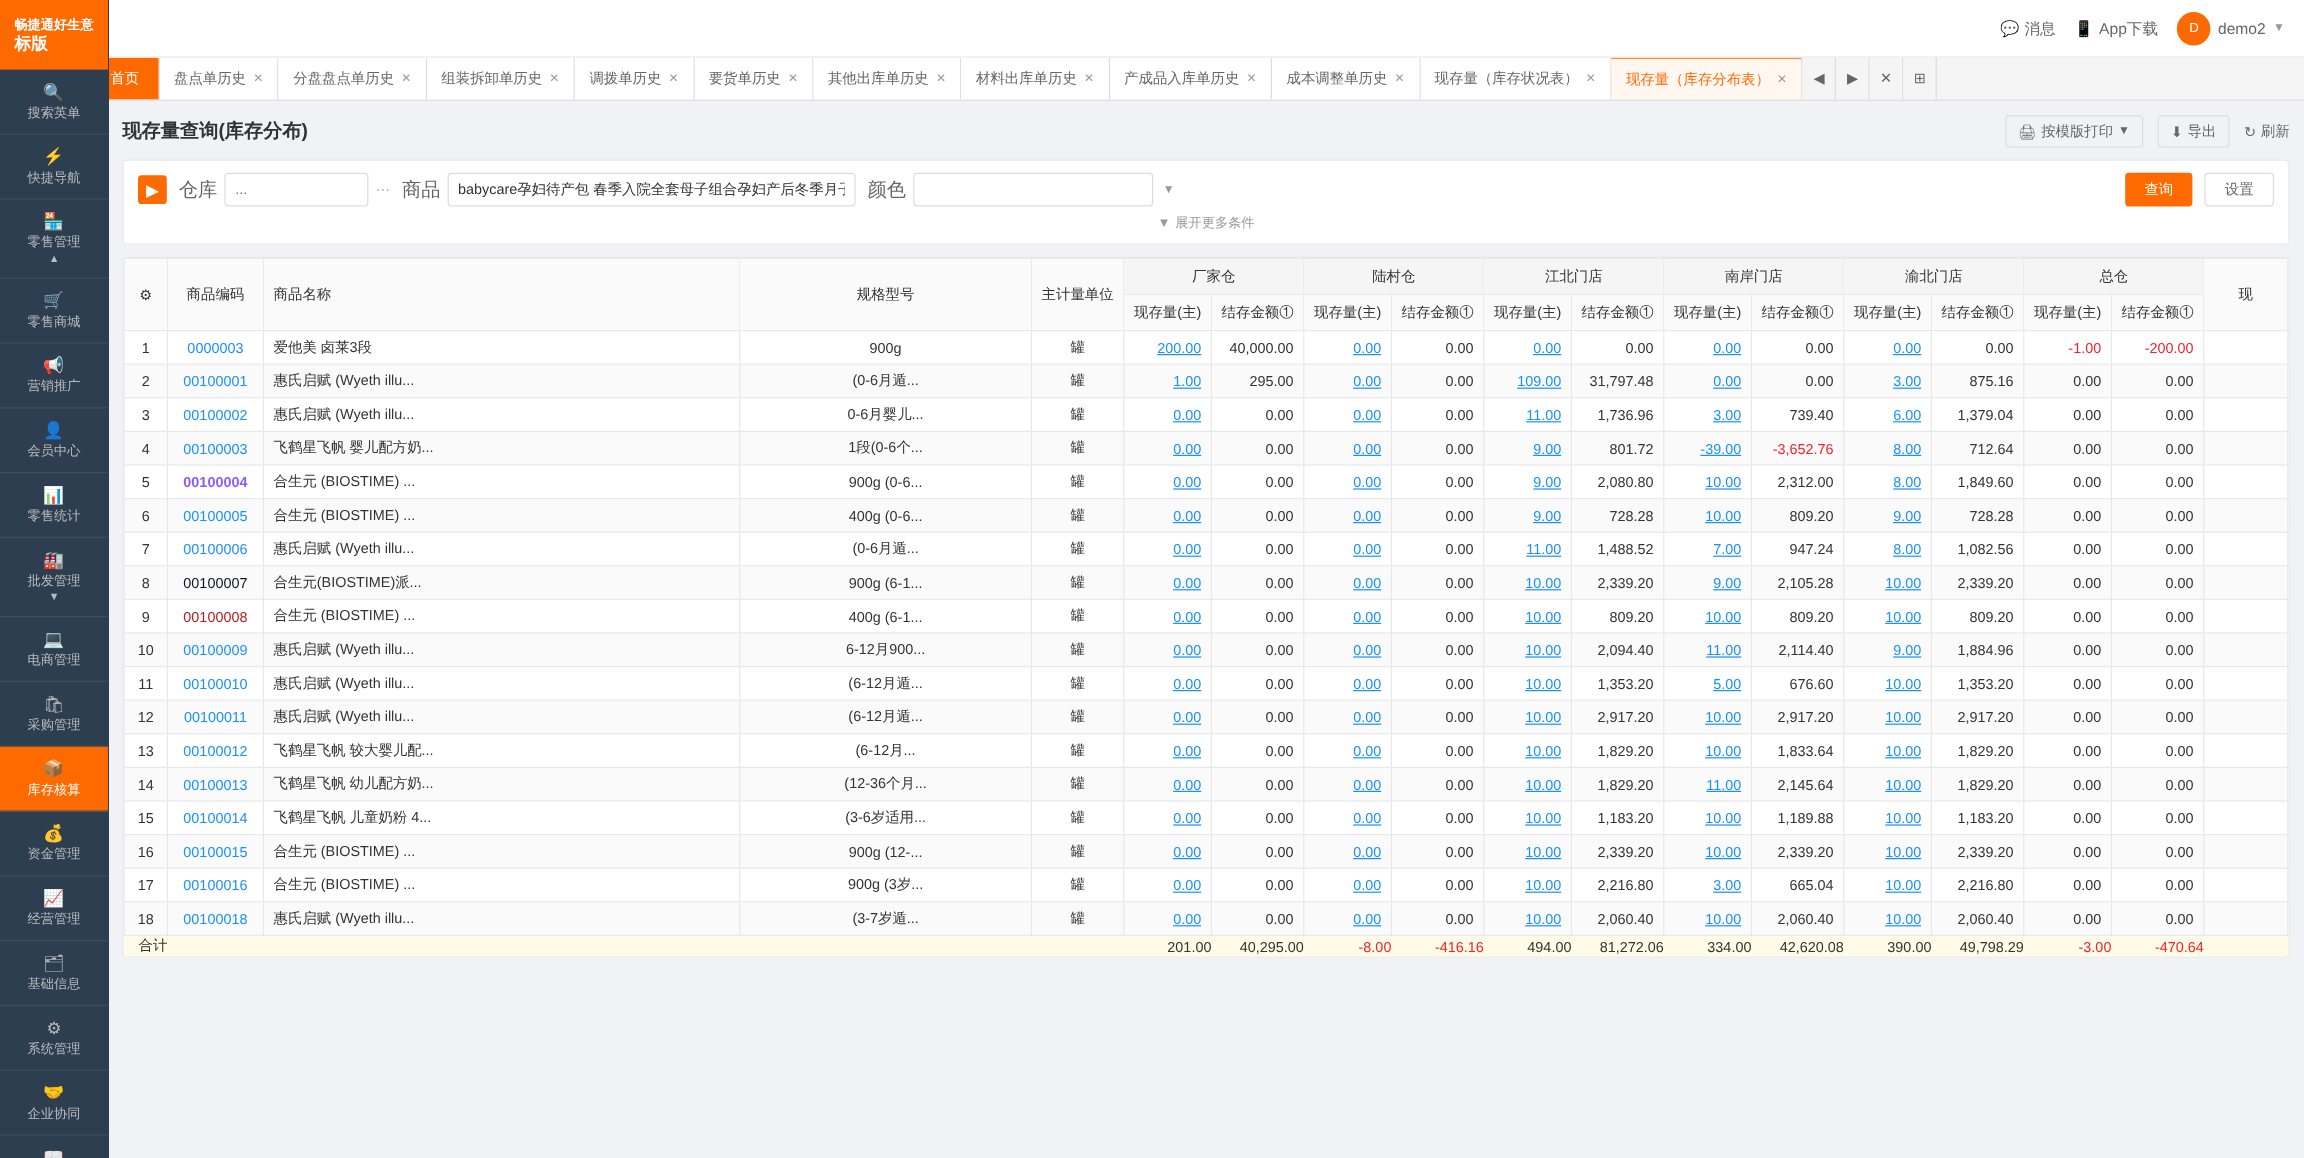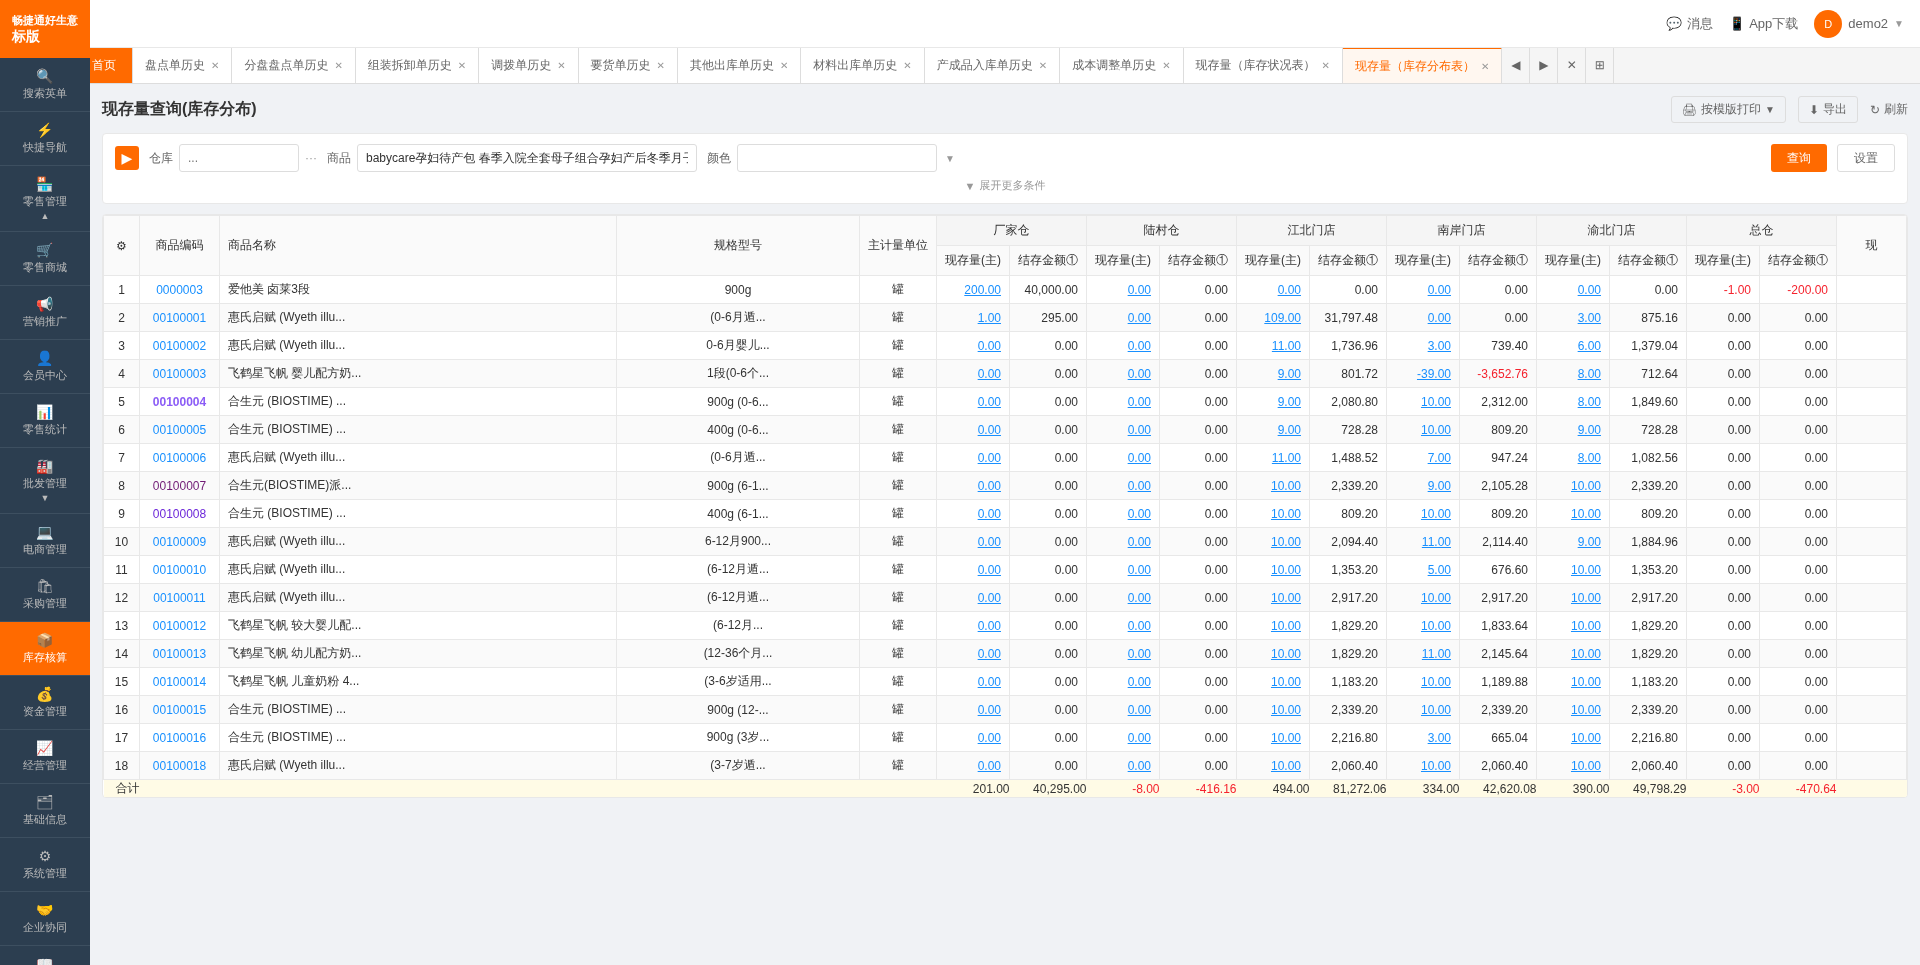--- a/index.html
+++ b/index.html
@@ -202,21 +202,21 @@
       justify-content: center;
     }
     .search-field {
       display: flex;
       align-items: center;
       gap: 6px;
     }
     .search-label {
       color: #666;
       white-space: nowrap;
-      font-size: 12px;
+      font-size: 16px;
     }
     .search-input {
       border: 1px solid #ddd;
       border-radius: 3px;
       padding: 4px 8px;
       font-size: 12px;
       height: 28px;
       min-width: 80px;
     }
     .search-input-long {
@@ -699,41 +699,41 @@
       <td class="text-right col-num text-link">7.00</td>
       <td class="text-right col-num">947.24</td>
       <td class="text-right col-num text-link">8.00</td>
       <td class="text-right col-num">1,082.56</td>
       <td class="text-right col-num">0.00</td>
       <td class="text-right col-num">0.00</td>
       <td class="text-right col-num"></td>
     </tr>
           <tr style="background: rgb(250, 250, 250);">
       <td class="col-seq">8</td>
-      <td class="col-code" style="color:#701a75;cursor:pointer;">00100007</td>
+      <td class="col-code" style="color:#0f172a;cursor:pointer;">00100007</td>
       <td class="col-name text-left">合生元(BIOSTIME)派...</td>
       <td class="col-spec">900g (6-1...</td>
       <td class="col-unit">罐</td>
       <td class="text-right col-num text-link">0.00</td>
       <td class="text-right col-num">0.00</td>
       <td class="text-right col-num text-link">0.00</td>
       <td class="text-right col-num">0.00</td>
       <td class="text-right col-num text-link">10.00</td>
       <td class="text-right col-num">2,339.20</td>
       <td class="text-right col-num text-link">9.00</td>
       <td class="text-right col-num">2,105.28</td>
       <td class="text-right col-num text-link">10.00</td>
       <td class="text-right col-num">2,339.20</td>
       <td class="text-right col-num">0.00</td>
       <td class="text-right col-num">0.00</td>
       <td class="text-right col-num"></td>
     </tr>
           <tr>
       <td class="col-seq">9</td>
-      <td class="col-code" style="color:#6d28d9;cursor:pointer;">00100008</td>
+      <td class="col-code" style="color:#b91c1c;cursor:pointer;">00100008</td>
       <td class="col-name text-left">合生元 (BIOSTIME) ...</td>
       <td class="col-spec">400g (6-1...</td>
       <td class="col-unit">罐</td>
       <td class="text-right col-num text-link">0.00</td>
       <td class="text-right col-num">0.00</td>
       <td class="text-right col-num text-link">0.00</td>
       <td class="text-right col-num">0.00</td>
       <td class="text-right col-num text-link">10.00</td>
       <td class="text-right col-num">809.20</td>
       <td class="text-right col-num text-link">10.00</td>

